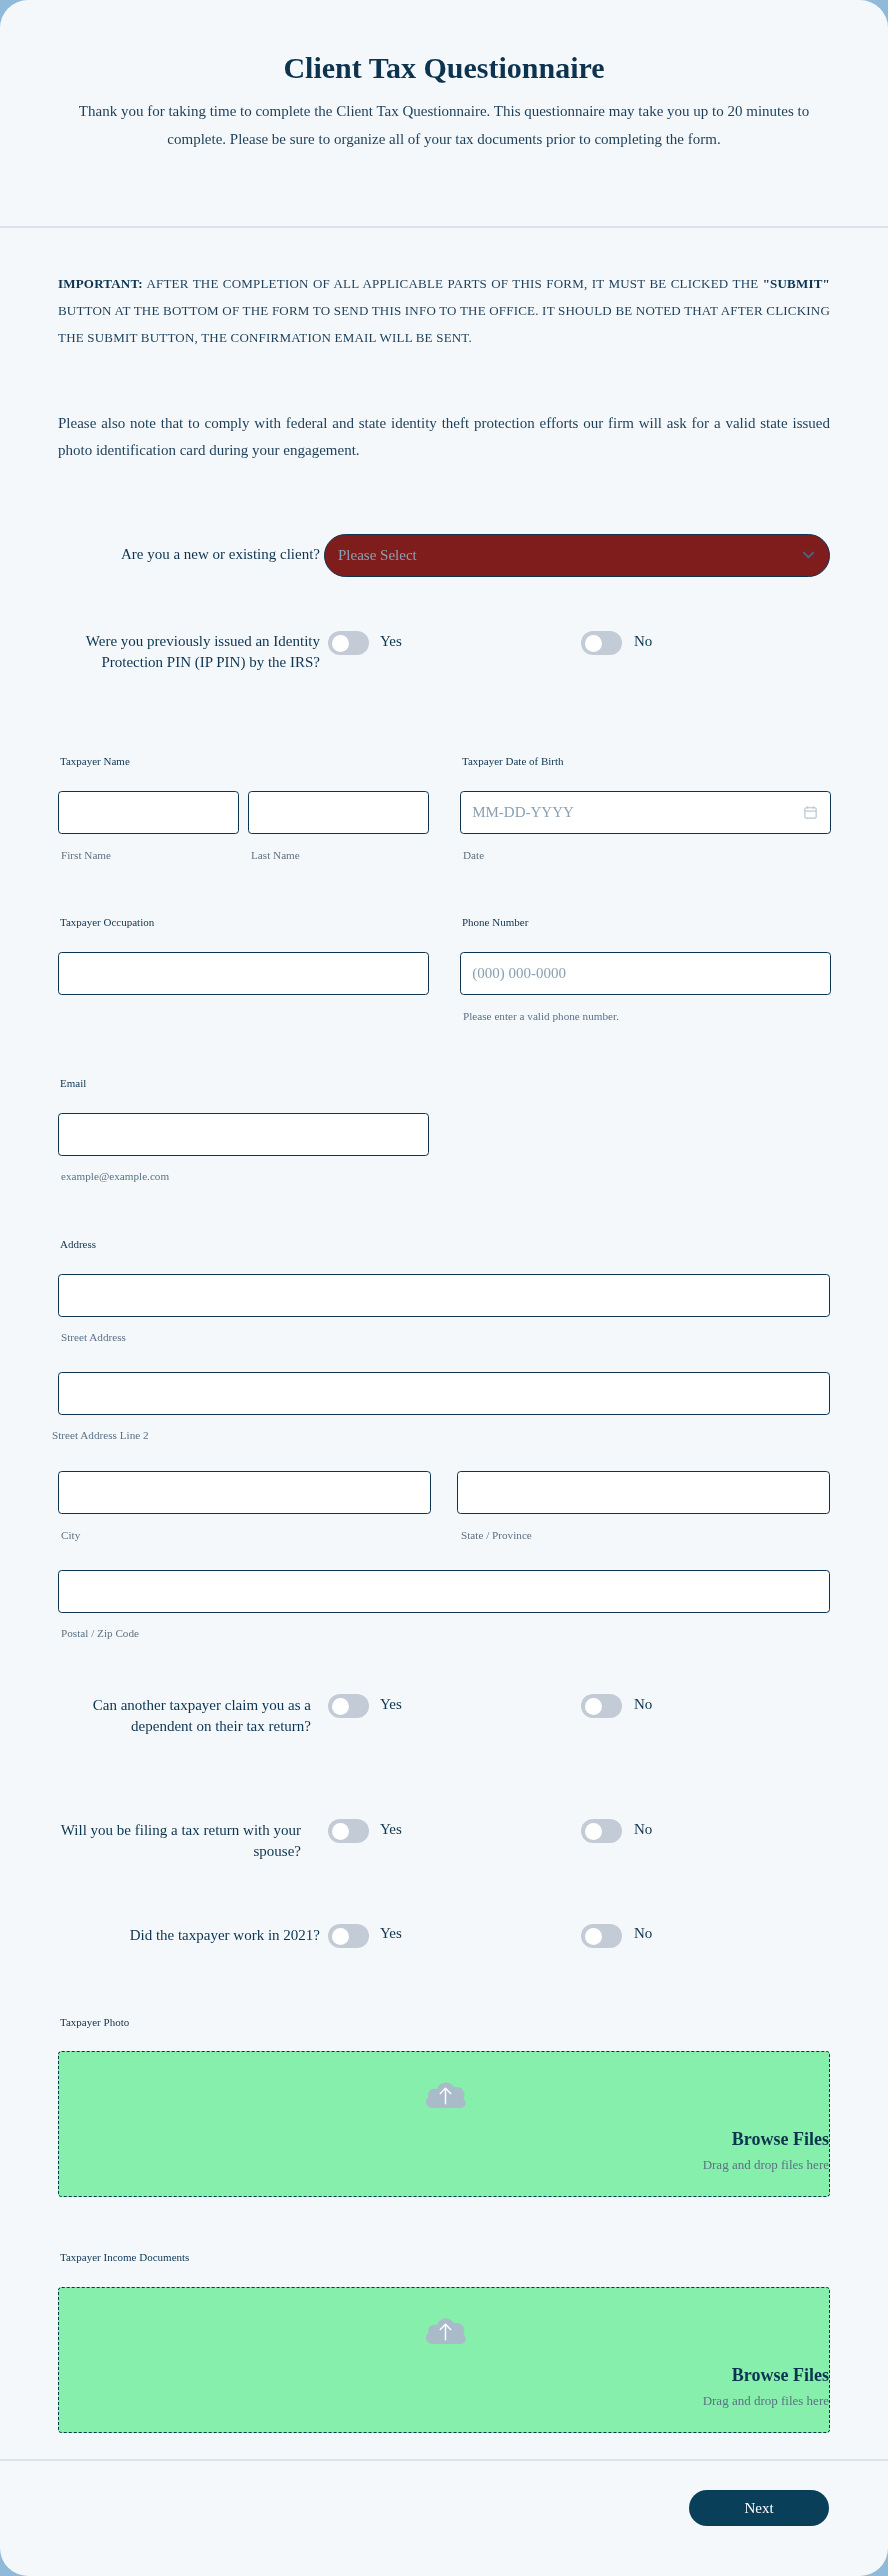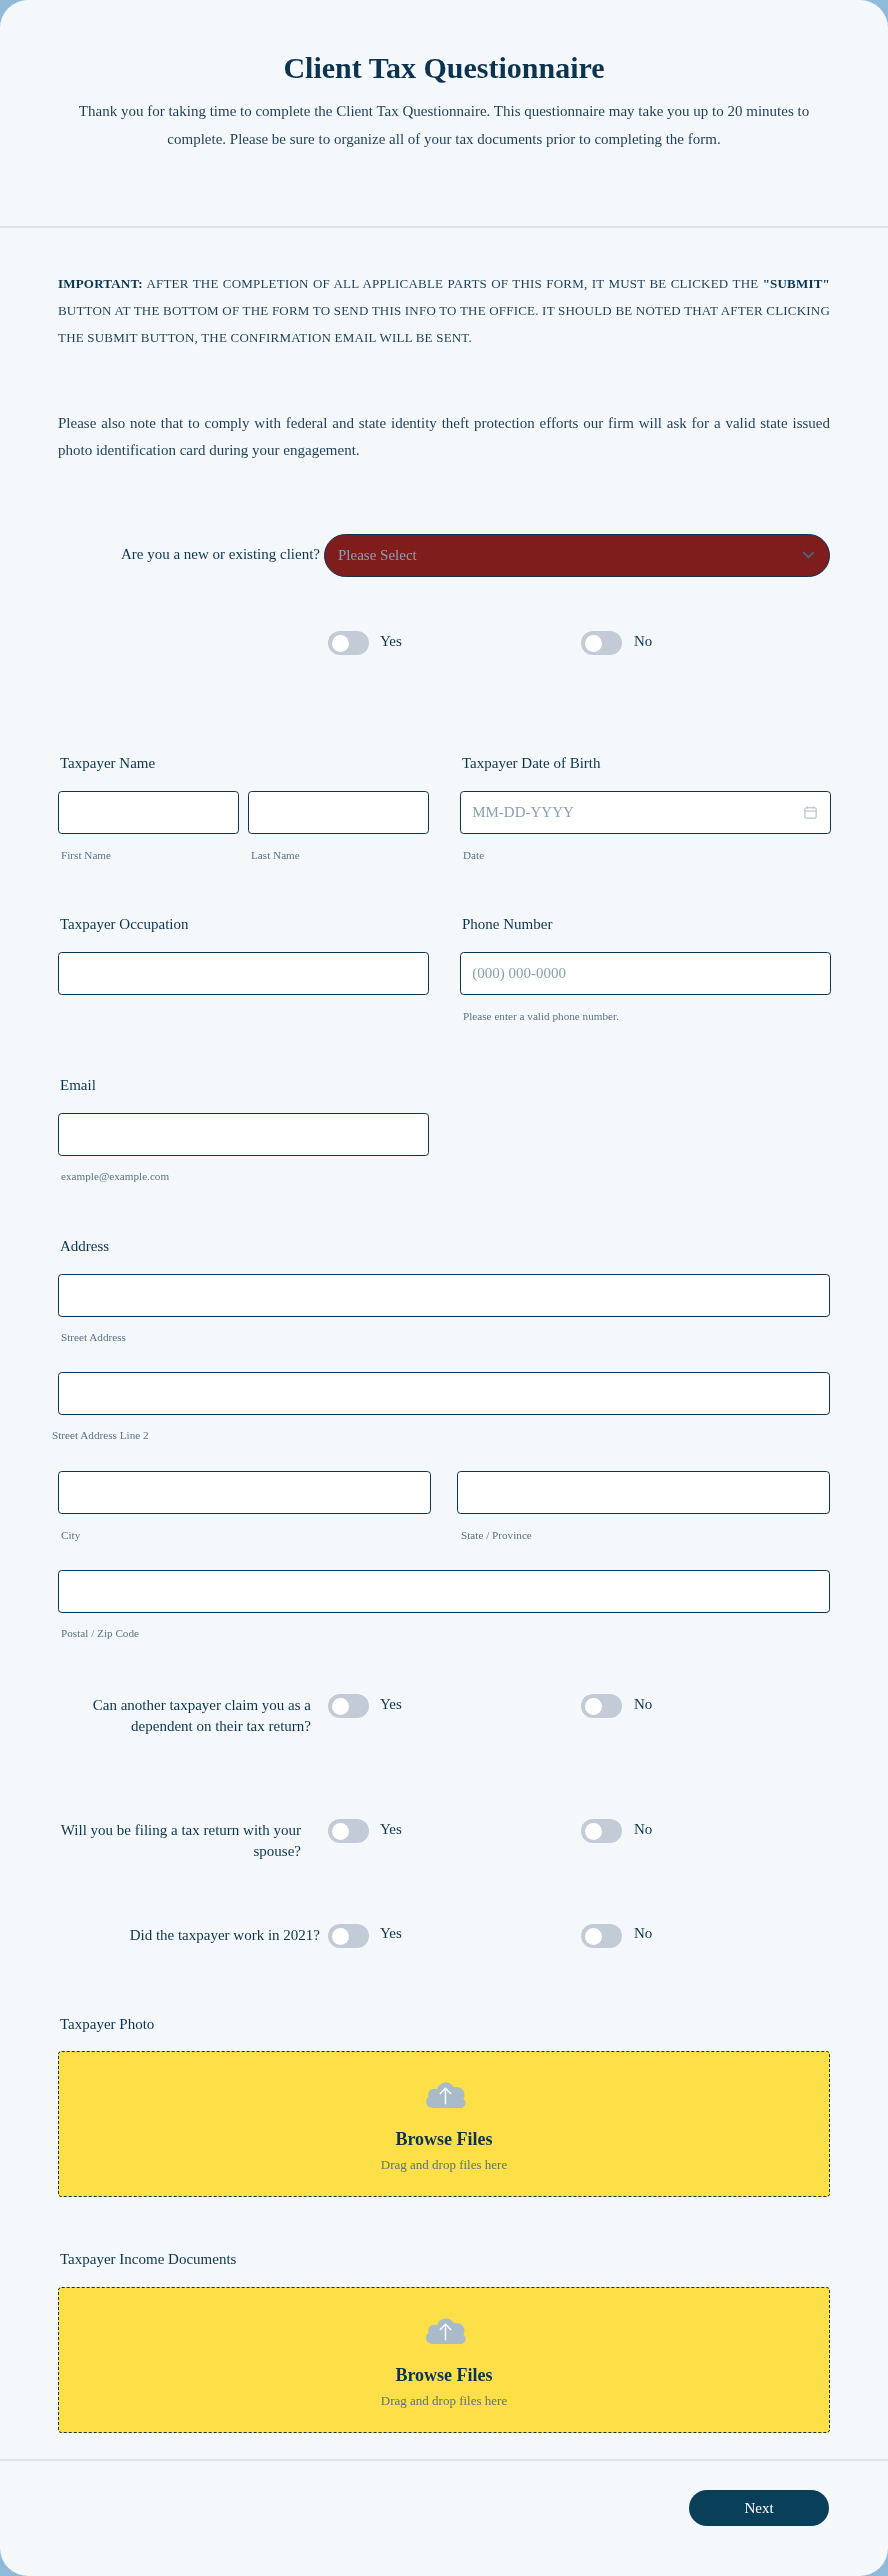--- a/index.html
+++ b/index.html
@@ -54,34 +54,33 @@
   .toggle {
     width: 41px; height: 24px; border-radius: 12px; background: #c3ccd6;
     position: absolute;
   }
   .toggle::after {
     content: ""; position: absolute; left: 3.7px; top: 3.7px; width: 17px; height: 17px;
     border-radius: 50%; background: #fff;
   }
   .toggle-text { font-size: 15px; color: #0c3450; font-family: "Liberation Serif", serif; }
   .field-label {
-    font-size: 15px; color: #0c3450; font-family: "Liberation Serif", serif;
+    font-size: 11px; color: #0c3450; font-family: "Liberation Serif", serif;
   }
   .input {
     height: 43px; border: 1.4px solid #0c3450; border-radius: 3.7px; background: #fff;
     display: flex; align-items: center; padding: 0 11.2px;
     font-size: 15px; color: #8aa0b2; font-family: "Liberation Serif", serif;
   }
   .sublabel {
     font-size: 11.2px; color: #5d7286; font-family: "Liberation Serif", serif;
   }
   .upload {
     left: 58px; width: 772px; height: 146px;
-    border: 1.4px dashed #0c3450; border-radius: 3.7px; background: #fde047;
-    text-align: center;
+    border: 1.4px dashed #0c3450; border-radius: 3.7px; background: #86efac;
   }
   .upload .cloud { position: absolute; left: 363px; top: 24px; width: 47px; height: 34px; }
   .upload .browse {
     position: absolute; left: 0; width: 100%; top: 77px;
     font-size: 18px; font-weight: bold; color: #0c3450; font-family: "Liberation Serif", serif;
   }
   .upload .drag {
     position: absolute; left: 0; width: 100%; top: 105px;
     font-size: 13px; color: #5d7286; font-family: "Liberation Serif", serif;
   }
@@ -108,20 +107,21 @@
   <div class="abs note">Please also note that to comply with federal and state identity theft protection efforts our firm will ask for a valid state issued photo identification card during your engagement.</div>
 
   <div class="abs q-label" style="top:544px">Are you a new or existing client?</div>
   <div class="abs select">
     <span>Please Select</span>
     <svg class="chev" viewBox="0 0 16 16">
         <path d="M3 6 L8 11 L13 6" fill="none" stroke="#4d6478" stroke-width="2.2" stroke-linecap="round" stroke-linejoin="round"></path>
       </svg>
   </div>
 
+  <div class="abs q-label" style="top:631px">Were you previously issued an Identity Protection PIN (IP PIN) by the IRS?</div>
   <div class="toggle" style="left:328px;top:631px"></div>
   <div class="abs toggle-text" style="left:380px;top:633px">Yes</div>
   <div class="toggle" style="left:581px;top:631px"></div>
   <div class="abs toggle-text" style="left:634px;top:633px">No</div>
 
   <div class="abs field-label" style="left:60px;top:755px">Taxpayer Name</div>
   <div class="abs input" style="left:58px;top:791px;width:181px"></div>
   <div class="abs input" style="left:248px;top:791px;width:181px"></div>
   <div class="abs sublabel" style="left:61px;top:849px">First Name</div>
   <div class="abs sublabel" style="left:251px;top:849px">Last Name</div>

